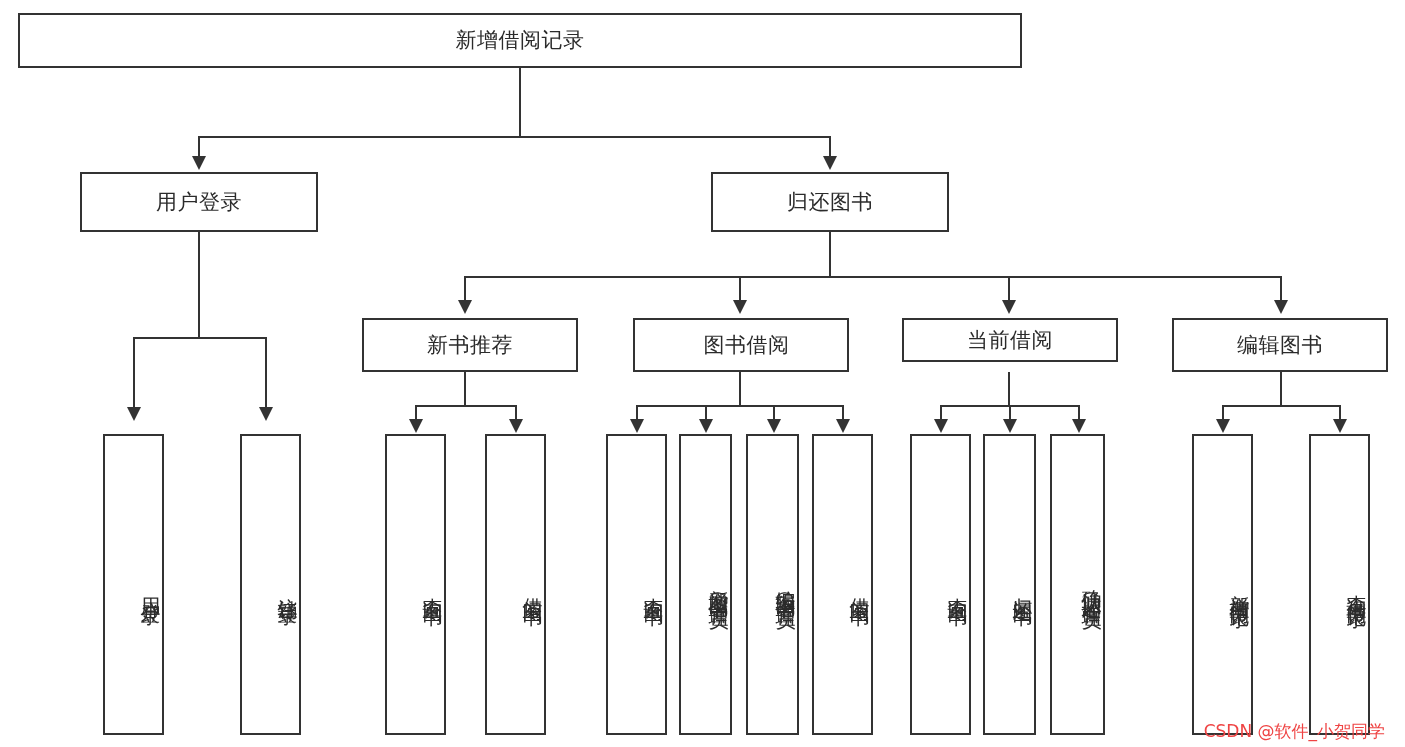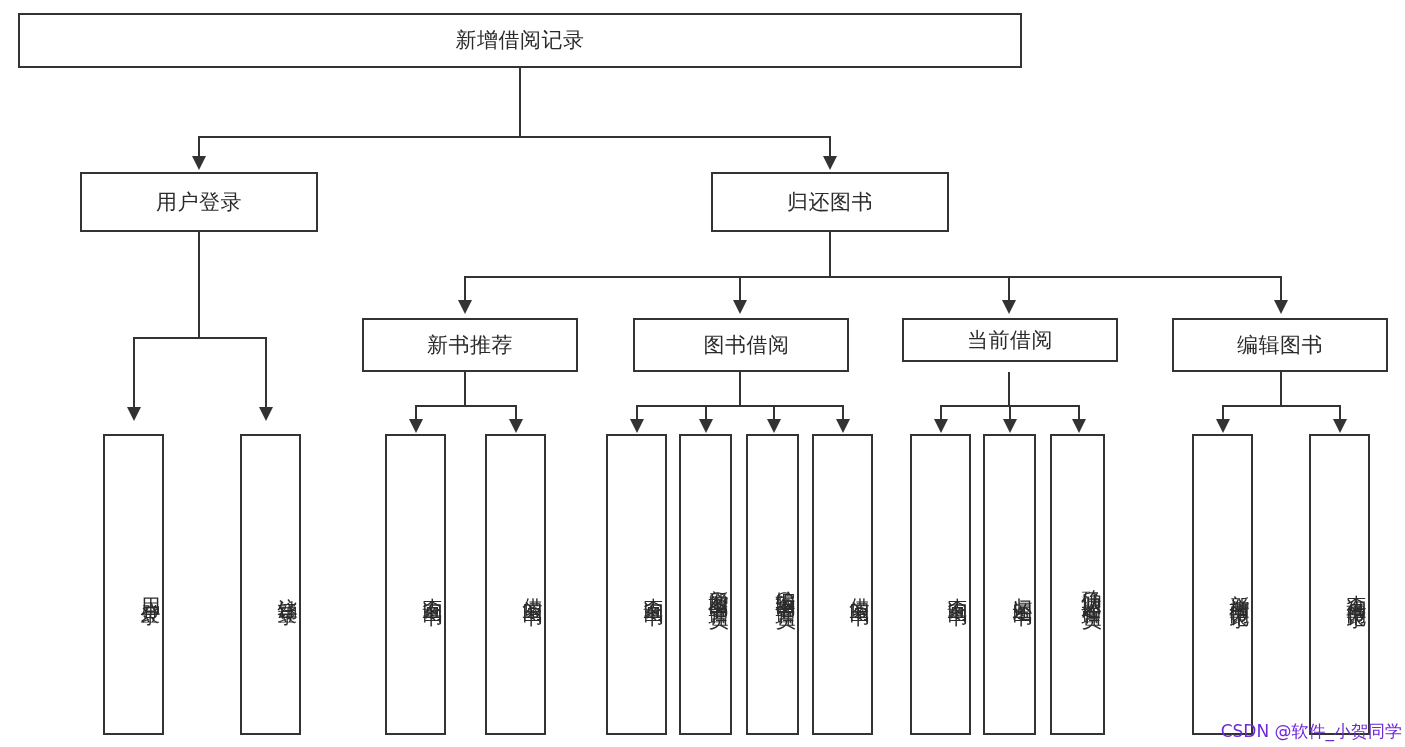--- a/index.html
+++ b/index.html
@@ -54,24 +54,24 @@
   .arrow {
     position: absolute;
     width: 0;
     height: 0;
     border-left: 7px solid transparent;
     border-right: 7px solid transparent;
     border-top: 14px solid #333333;
   }
   #watermark {
     position: absolute;
-    right: 3px;
+    right: 20px;
     bottom: 4px;
     font-size: 17px;
-    color: #6d28d9;
+    color: #ef4444;
     white-space: nowrap;
     margin-top: 46px;
   }
 </style>
 </head>
 <body>
 
 <div id="canvas">
 
   <div class="node horizontal" style="left:18px; top:13px; width:1004px; height:55px;">

